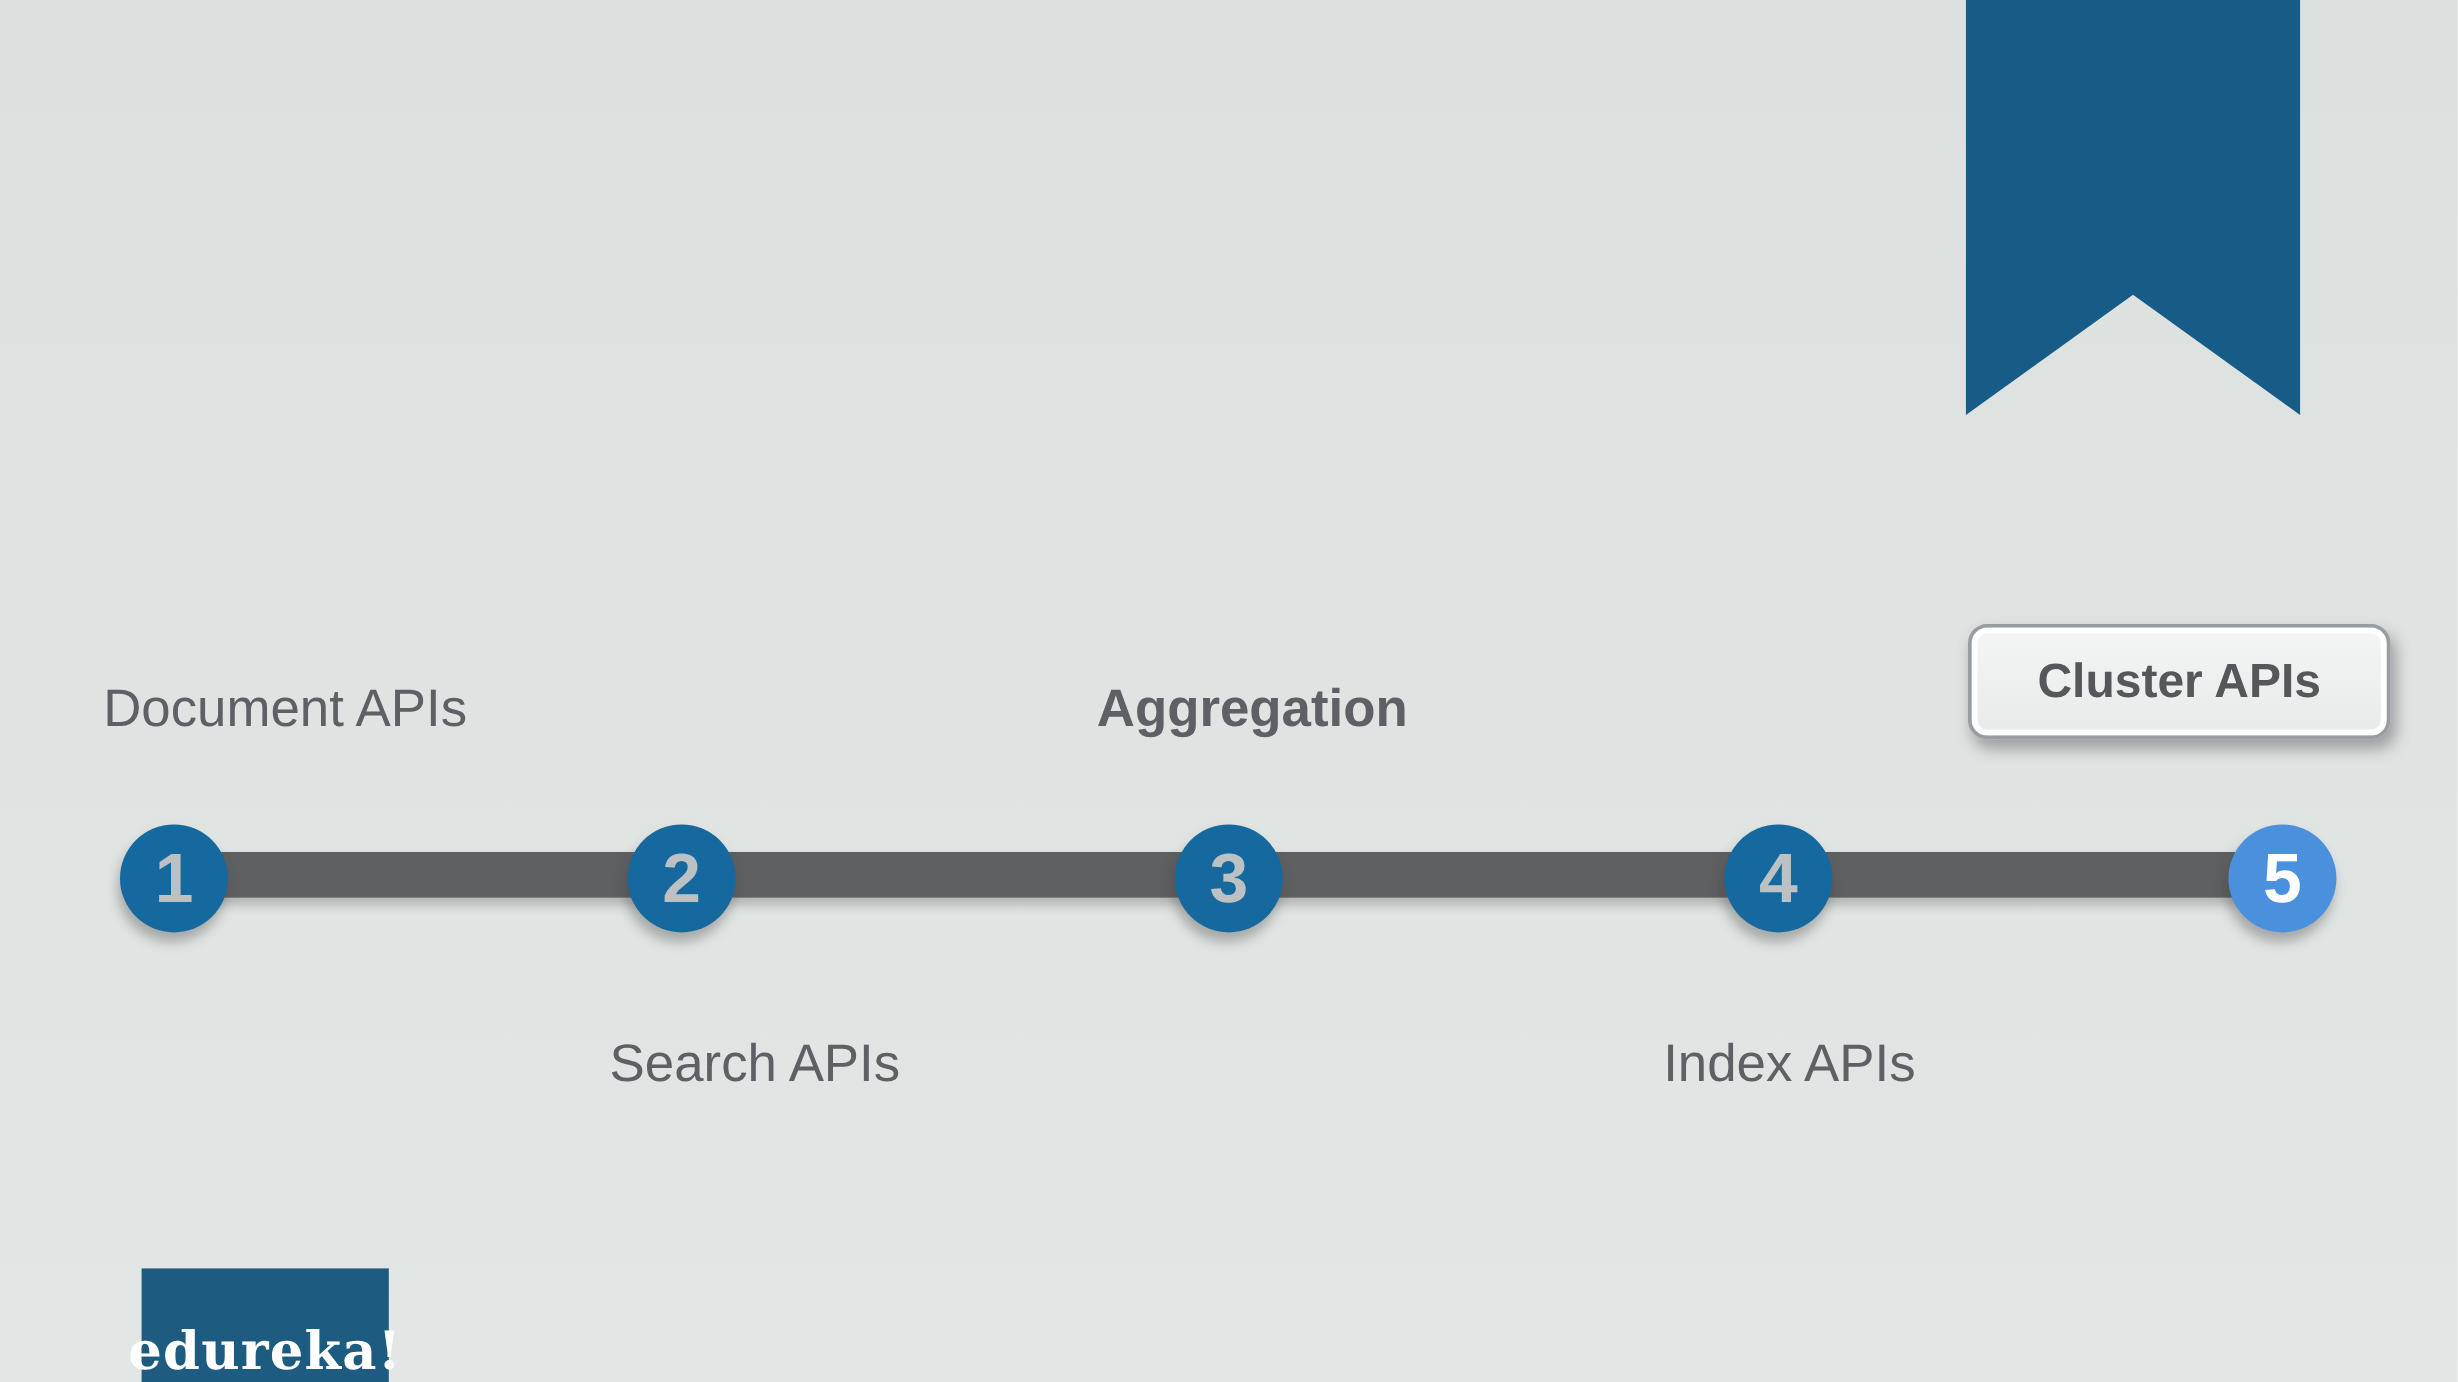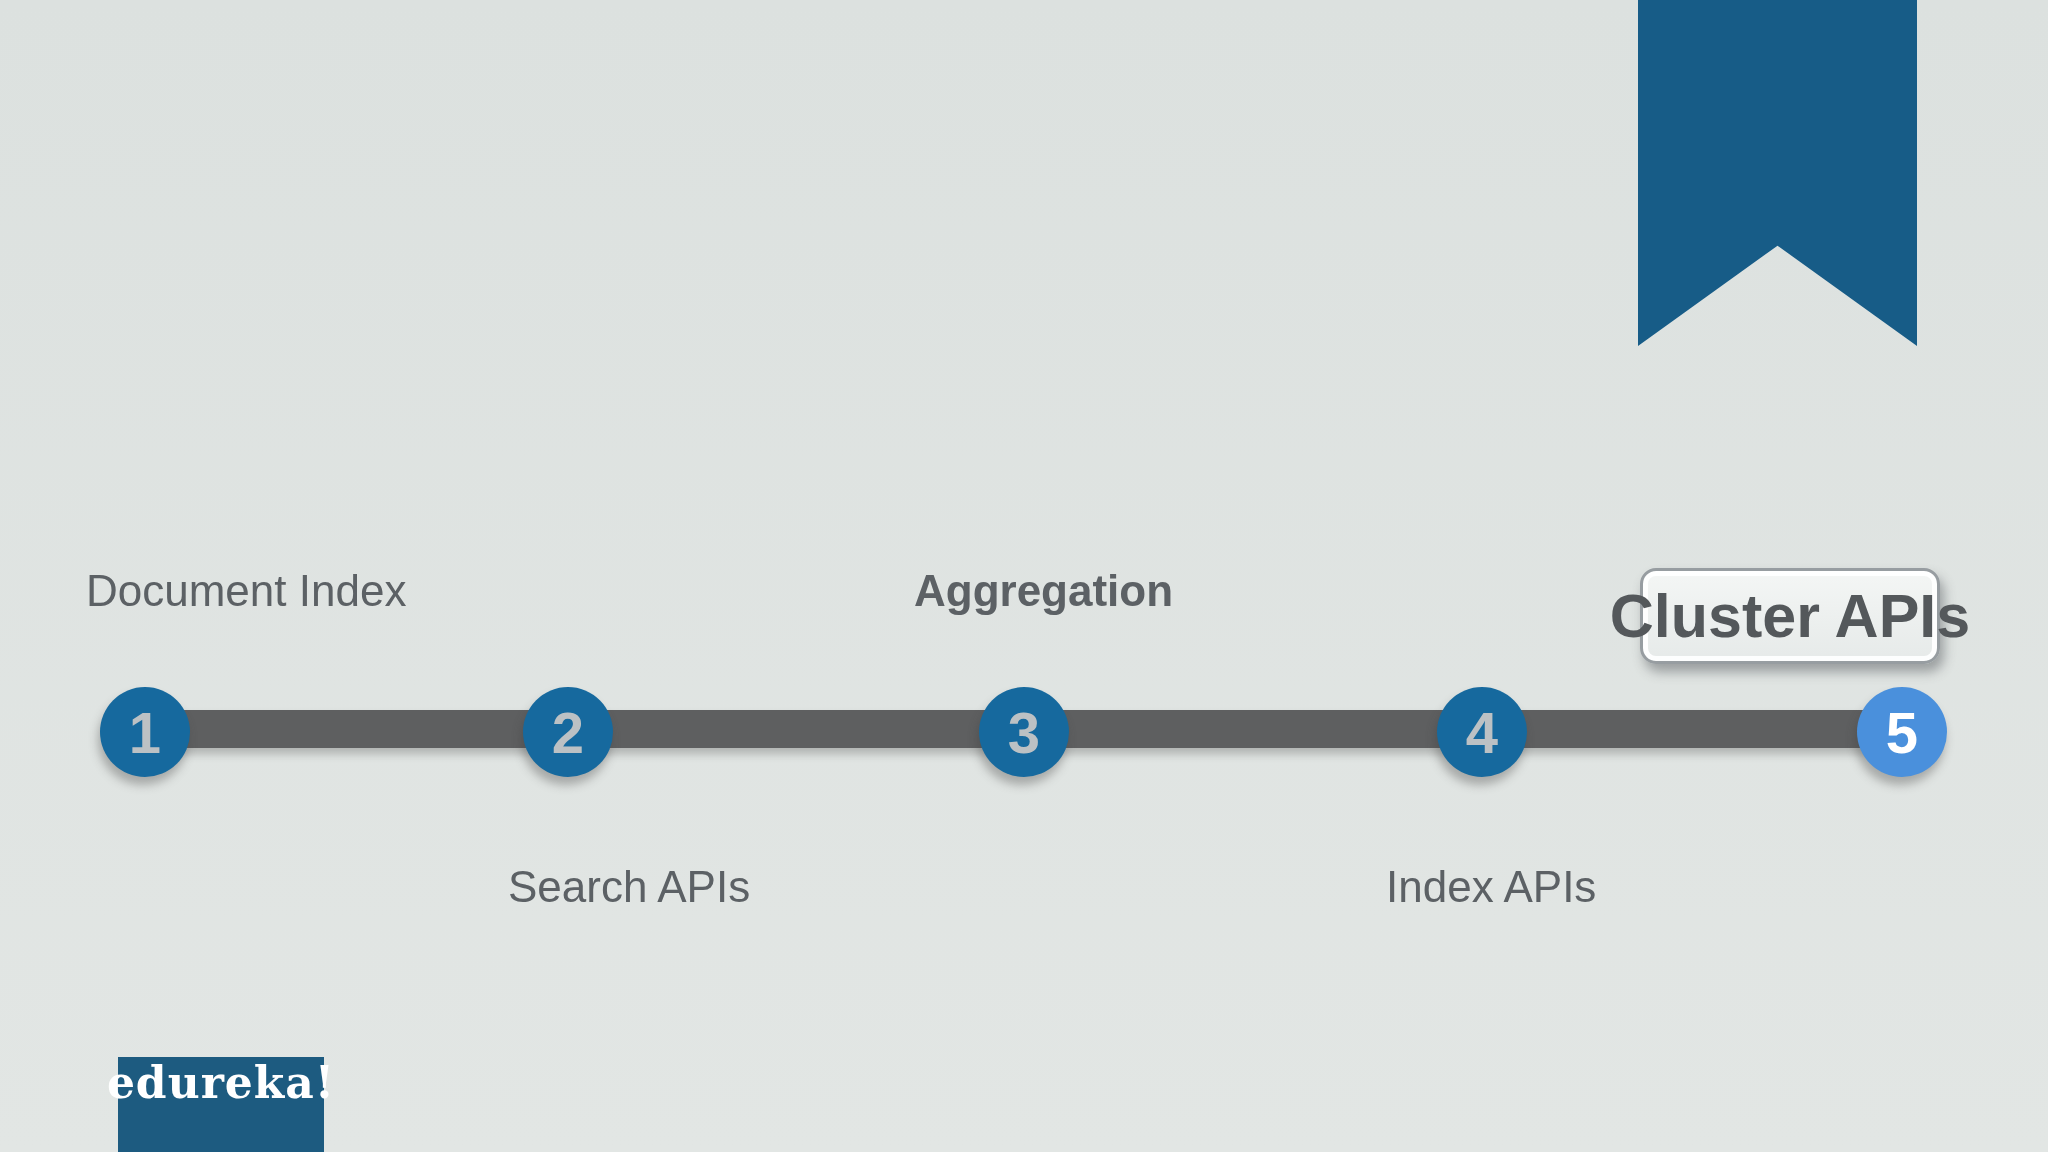--- a/index.html
+++ b/index.html
@@ -26,27 +26,27 @@
   .step-label {
     position:absolute; font-size:44px; color:var(--label-gray, #5c6165);
     white-space:nowrap;
   }
   .pos-doc    { left:86px;   top:566px; }
   .pos-agg    { left:914px;  top:566px;font-weight:bold; }
   .pos-search { left:460px;  top:862px;margin-left:48px; }
   .pos-index  { left:1386px; top:862px; }
 
   .cluster-btn {
-    position:absolute; left:1640px; top:568px; width:300px; height:96px;
+    position:absolute; left:1640px; top:520px; width:352px; height:96px;
     box-sizing:border-box;
     border:3px solid var(--button-border, #979da1); border-radius:16px;
     background:linear-gradient(180deg, #f4f6f5 0%, #e6eae9 100%);
     box-shadow:4px 8px 12px rgba(70,75,80,0.45), inset 0 0 0 5px rgba(255,255,255,0.92);
     display:flex; align-items:center; justify-content:center;
-    font-size:61px; font-weight:bold; color:var(--button-text, #54585b);
+    font-size:40px; font-weight:bold; color:var(--button-text, #54585b);
     cursor:pointer; white-space:nowrap;
   }
 
   .bar {
     position:absolute; left:128px; top:710px; width:1774px; height:38px;
     background:var(--bar-gray, #5e5f60);
     box-shadow:0 6px 8px rgba(70,70,70,0.30);
   }
 
   .circle {
@@ -58,41 +58,41 @@
   }
   .c1 { left:100px; }
   .c2 { left:523px; }
   .c3 { left:979px; }
   .c4 { left:1437px; }
   .c5 { left:1857px; background:var(--active-blue, #4a90dc); color:var(--number-active, #ffffff); }
 
   .logo {
     position:absolute; left:118px; top:1057px; width:206px; height:95px;
     background:var(--logo-blue, #1d5b80);
-    display:flex; align-items:flex-start; justify-content:center;
+    display:flex; align-items:flex-end; justify-content:center;
   }
   .logo span {
     font-family:"DejaVu Serif", serif; font-weight:bold;
     font-size:44px; color:#ffffff; letter-spacing:1px;
   }
 
   .copyright {
     position:absolute; right:40px; top:1096px;
     font-size:25px; color:var(--copyright-gray, #a7abae); white-space:nowrap;
   }
 </style>
 </head>
 <body style="--bg-top: #dce1df; --bg-bottom: #e2e6e4; --title-color: #161616; --ribbon-blue: #175c87; --label-gray: #5c6165; --bar-gray: #5e5f60; --circle-blue: #16699e; --active-blue: #4a90dc; --number-gray: #bcc1c4; --number-active: #ffffff; --button-border: #979da1; --button-text: #54585b; --logo-blue: #1d5b80; --copyright-gray: #a7abae;">
 
 <div class="slide">
 
   <div class="ribbon"></div>
 
 
-  <div class="step-label pos-doc">Document Index</div>
+  <div class="step-label pos-doc">Document APIs</div>
   <div class="step-label pos-agg">Aggregation</div>
   <div class="cluster-btn">Cluster APIs</div>
   <div class="step-label pos-search">Search APIs</div>
   <div class="step-label pos-index">Index APIs</div>
 
   <div class="bar"></div>
 
   <div class="circle c1">
     <span>1</span>
   </div>

